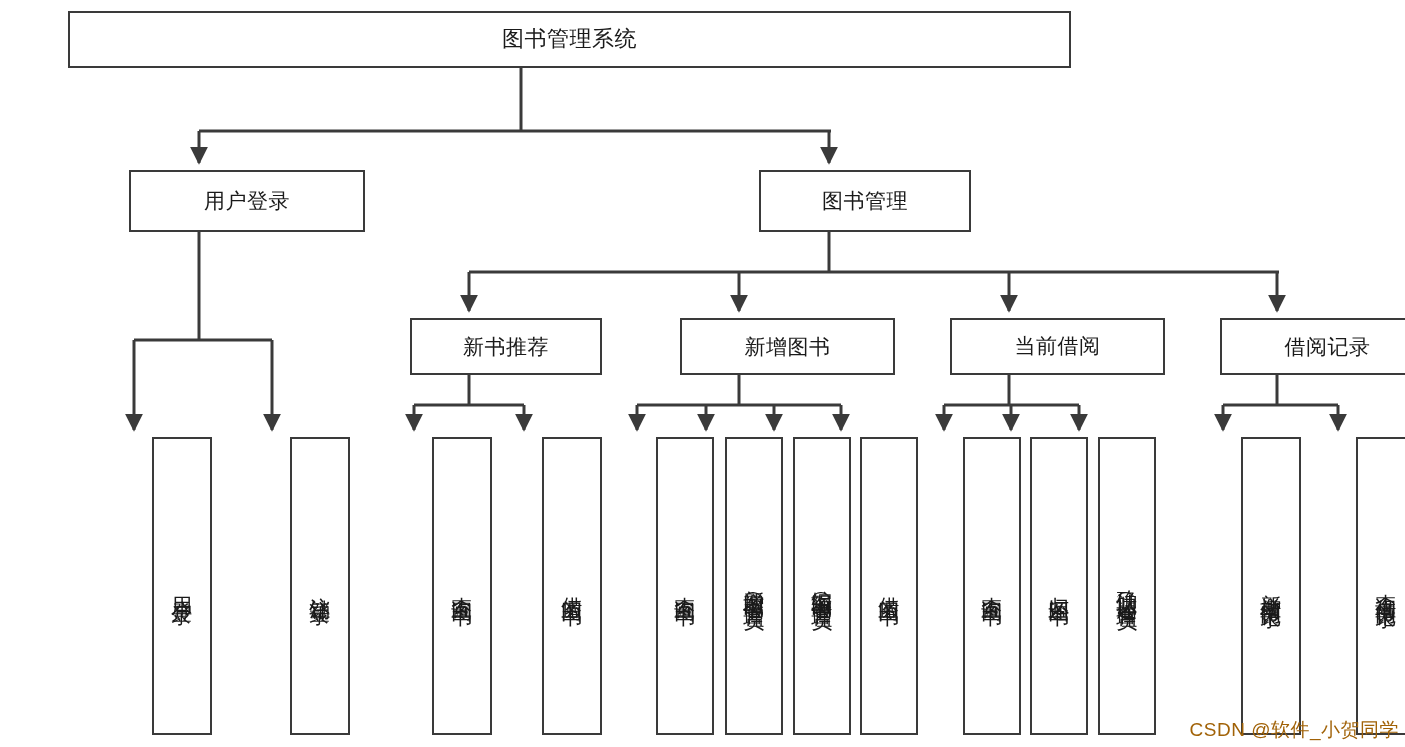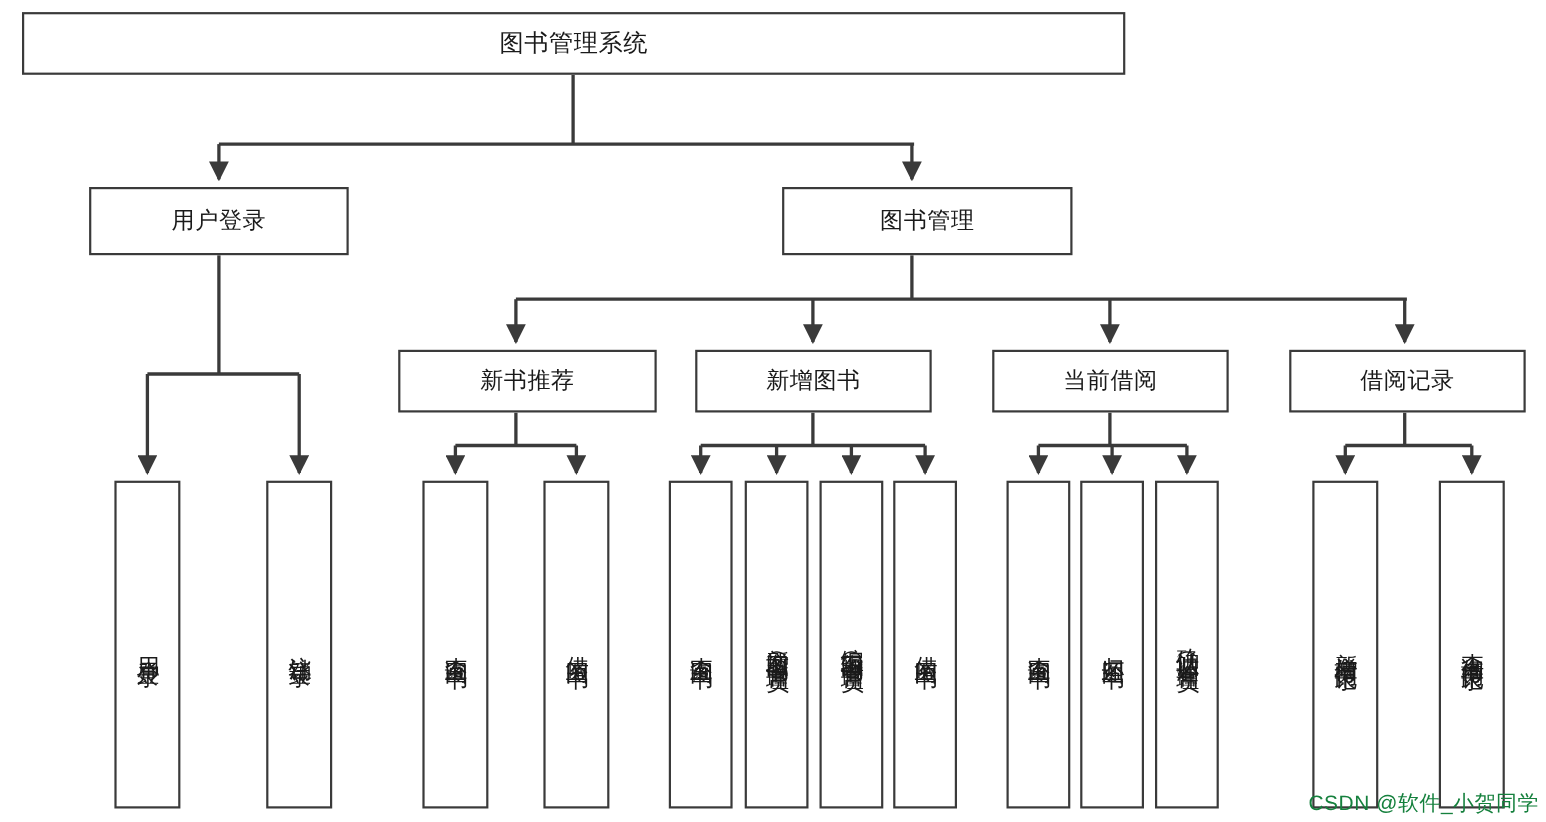--- a/index.html
+++ b/index.html
@@ -29,20 +29,21 @@
   .node {
     position: absolute;
     box-sizing: border-box;
     border: 2px solid #3a3a3a;
     background: #ffffff;
     display: flex;
     align-items: center;
     justify-content: center;
     color: #1a1a1a;
     line-height: 1.12;
+    margin-left: 48px;
   }
   .node.h {
     font-size: 21px;
     letter-spacing: 0.5px;
   }
   .node.root {
     font-size: 22px;
   }
   .node.v {
     writing-mode: vertical-rl;
@@ -50,21 +51,21 @@
     font-size: 21px;
     letter-spacing: 3px;
     padding: 6px 0;
     white-space: nowrap;
   }
   .watermark {
     position: absolute;
     right: 6px;
     bottom: 4px;
     font-size: 19px;
-    color: #15803d;
+    color: #a16207;
     letter-spacing: 0.5px;
     white-space: nowrap;
     font-family: "Liberation Sans", "DejaVu Sans", sans-serif;
   }
 </style>
 </head>
 <body>
 
 <div id="canvas">
 
@@ -114,23 +115,23 @@
       <path d="M 1277 375 L 1277 405"></path>
       <path d="M 1223 405 L 1338 405"></path>
       <path d="M 1223 405 L 1223 430" marker-end="url(#arrow)"></path>
       <path d="M 1338 405 L 1338 430" marker-end="url(#arrow)"></path>
     </g>
   </svg>
 
   <div class="node h root" style="left:20px; top:11px; width:1003px; height:57px;">图书管理系统</div>
 
   <div class="node h" style="left:81px; top:170px; width:236px; height:62px;">用户登录</div>
-  <div class="node h" style="left:711px; top:170px; width:264px; height:62px;">图书管理</div>
+  <div class="node h" style="left:711px; top:170px; width:212px; height:62px;">图书管理</div>
 
-  <div class="node h" style="left:362px; top:318px; width:235px; height:57px;">新书推荐</div>
+  <div class="node h" style="left:362px; top:318px; width:192px; height:57px;">新书推荐</div>
   <div class="node h" style="left:632px; top:318px; width:215px; height:57px;">新增图书</div>
   <div class="node h" style="left:902px; top:318px; width:215px; height:57px;font-family:Liberation Serif, serif;">当前借阅</div>
   <div class="node h" style="left:1172px; top:318px; width:215px; height:57px;">借阅记录</div>
 
   <div class="node v" style="left:104px; top:437px; width:60px; height:298px;">用户登录</div>
   <div class="node v" style="left:242px; top:437px; width:60px; height:298px;">注销登录</div>
 
   <div class="node v" style="left:384px; top:437px; width:60px; height:298px;">查询图书</div>
   <div class="node v" style="left:494px; top:437px; width:60px; height:298px;">借阅图书</div>
 

